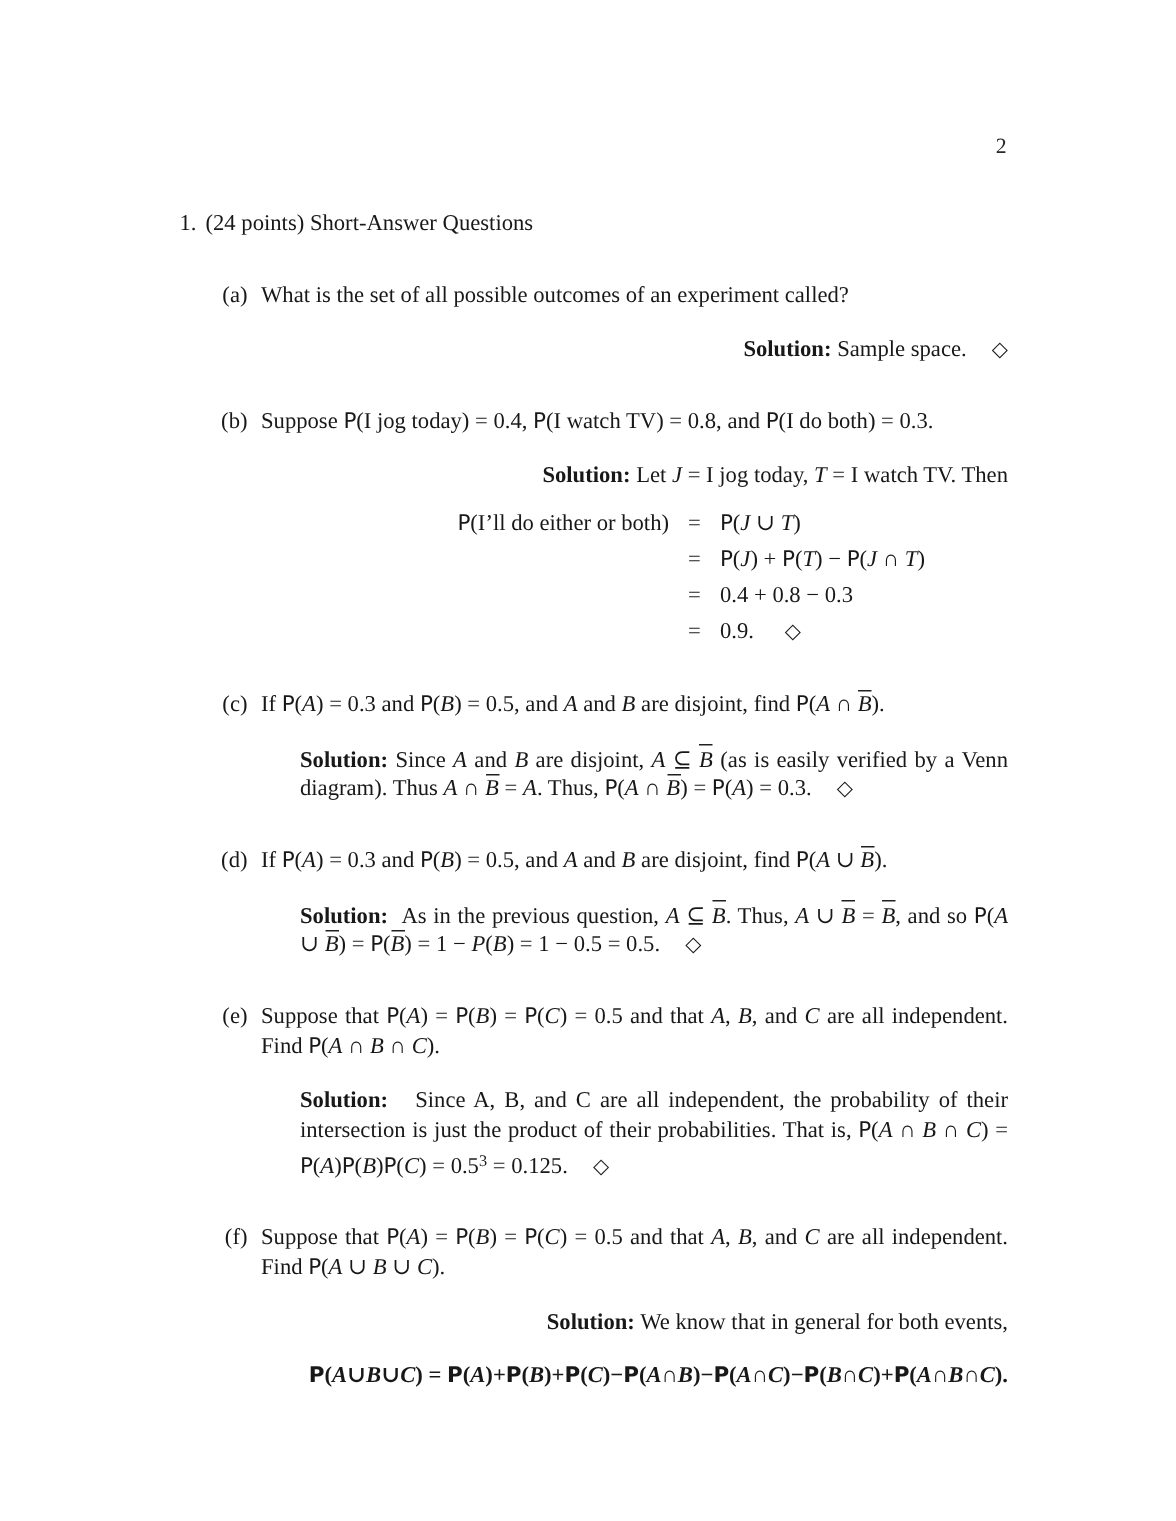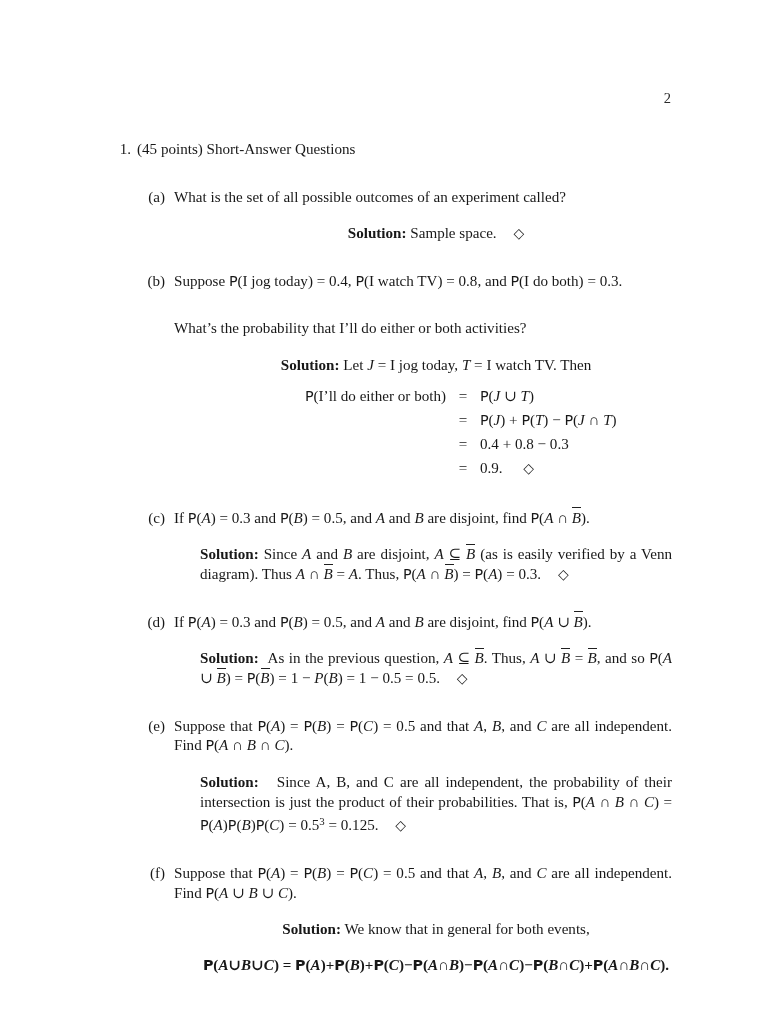--- a/index.html
+++ b/index.html
@@ -84,21 +84,21 @@
 
   
   .solution {
     margin-top: 17px;
     margin-left: 26px;
     font-size: 15.1px;
     line-height: 19.7px;
     text-align: justify;
     text-justify: inter-word;
   }
-  .solution.nojust { text-align: center; }
+  .solution.nojust { text-align: right; }
   .sol-head {
     font-weight: bold;
   }
   .qed {
     display: inline-block;
     padding-left: 13px;
     font-size: 14px;
   }
 
   .gap-after-sol { margin-bottom: 22px; }
@@ -159,39 +159,38 @@
 <body>
 
 <div class="page">
 
   <div class="folio">2</div>
 
   <div class="enum1">
 
     <div class="item1">
       <span class="lbl1">1.</span>
-      <span>(45 points) Short-Answer Questions</span>
+      <span>(24 points) Short-Answer Questions</span>
 
       <div class="enum2">
 
         <div class="item2 gap-sm">
           <span class="lbl2">(a)</span>
           <div class="qtext nojust">What is the set of all possible outcomes of an experiment called?</div>
 
           <div class="solution nojust gap-after-sol">
             <span class="sol-head">Solution:</span>
             <span>Sample space.</span>
             <span class="qed">◇</span>
           </div>
         </div>
 
         <div class="item2">
           <span class="lbl2">(b)</span>
           <div class="qtext nojust">Suppose <span class="mP">P</span>(I jog today) = 0.4, <span class="mP">P</span>(I watch TV) = 0.8, and <span class="mP">P</span>(I do both) = 0.3.</div>
-          <div class="qtext nojust">What’s the probability that I’ll do either or both activities?</div>
 
           <div class="solution nojust">
             <span class="sol-head">Solution:</span>
             <span>Let <span class="mi">J</span> = I jog today, <span class="mi">T</span> = I watch TV. Then</span>
           </div>
 
           <table class="eqn">
             <tbody>
                 <tr>
               <td class="lhs"><span class="mP">P</span>(I’ll do either or both)</td>

